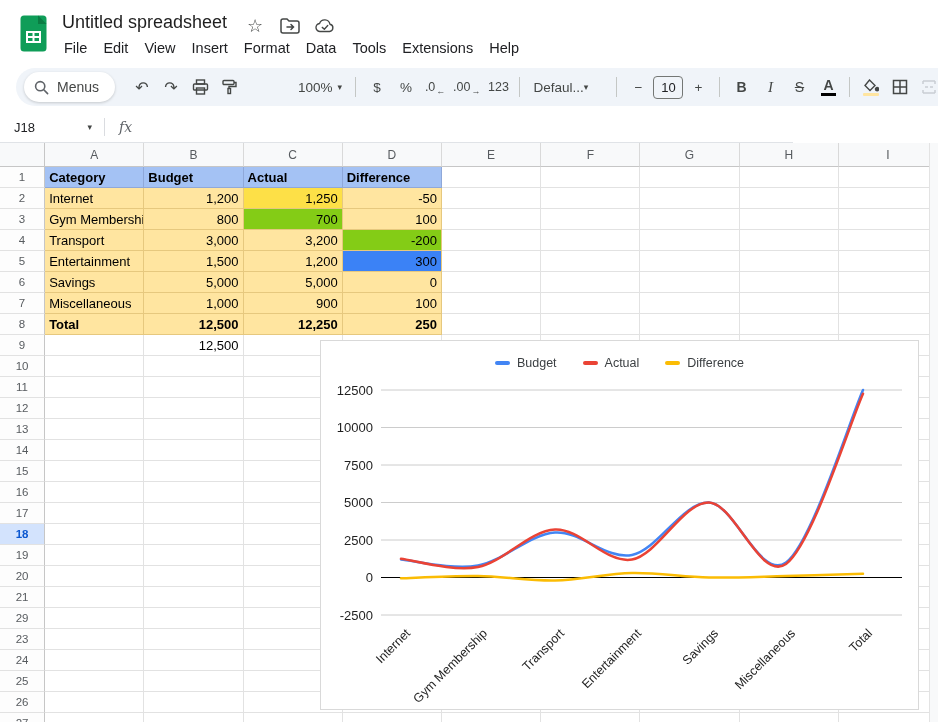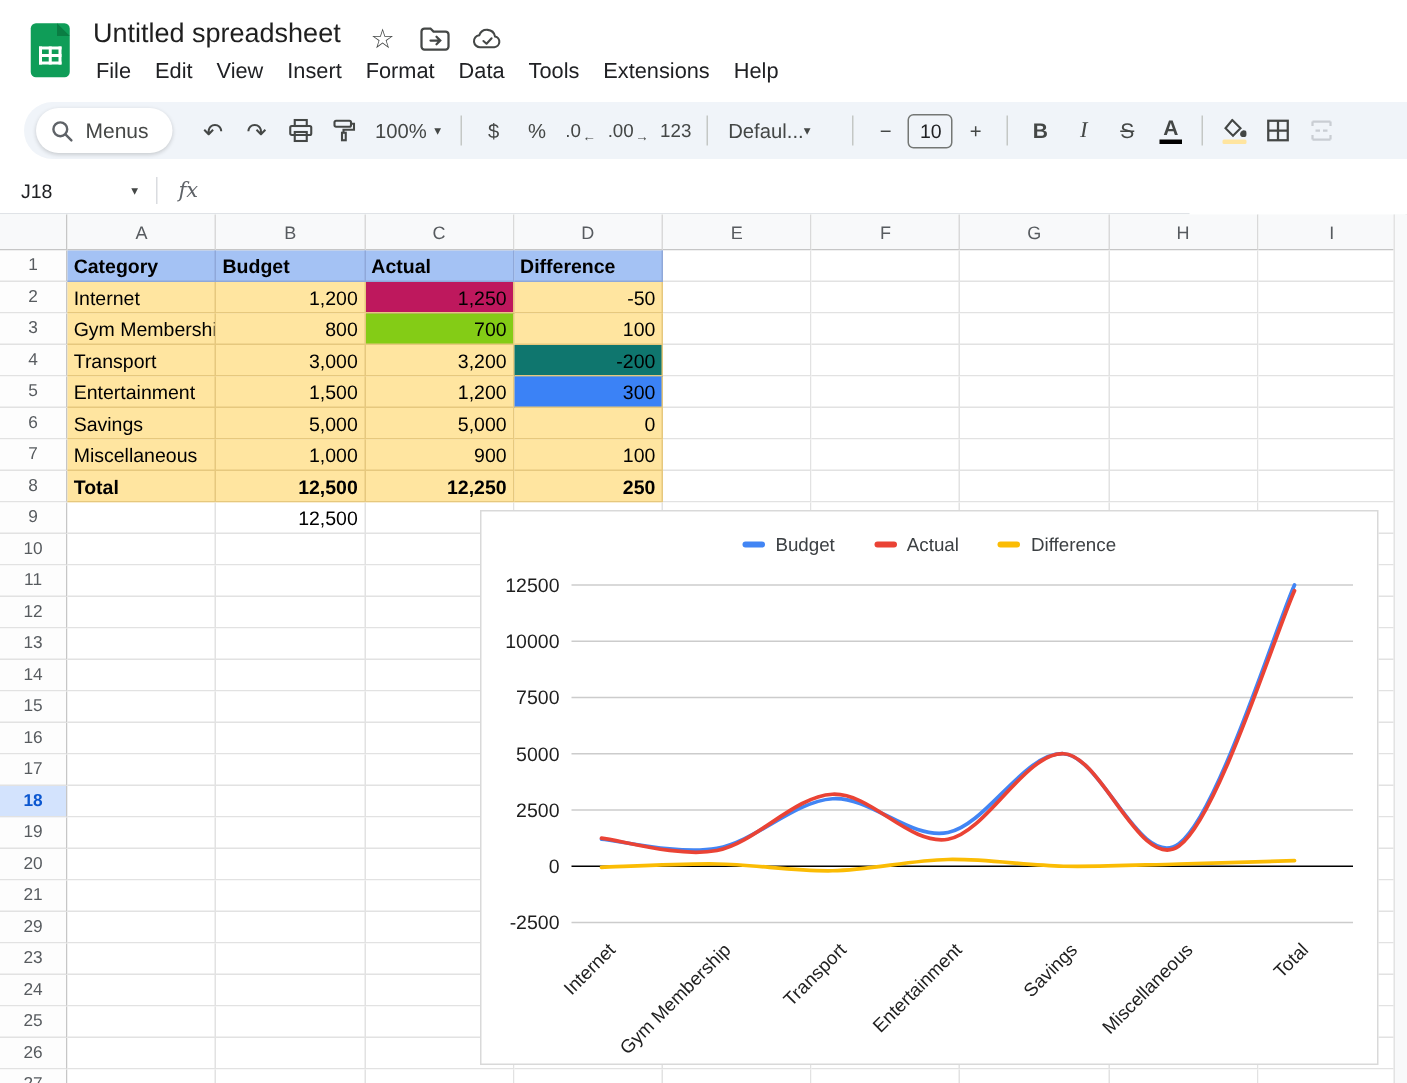--- a/index.html
+++ b/index.html
@@ -24,21 +24,21 @@
   }
   .search-pill{
     background:#fff;border-radius:16px;height:30px;display:flex;align-items:center;
     padding:0 16px 0 10px;gap:8px;box-shadow:0 1px 3px rgba(0,0,0,.18);
     color:#454746;font-size:14px;margin-right:12px;
   }
   .tb{height:28px;min-width:28px;display:flex;align-items:center;justify-content:center;
       border-radius:6px;font-size:13.5px;color:#444746;padding:0 3px;box-sizing:border-box;}
   .tb.glyph{font-family:"DejaVu Sans",sans-serif;font-size:16px;}
   .tdiv{width:1px;height:20px;background:#c4c7c5;margin:0 6px;}
-  .zoombox{display:flex;align-items:center;gap:5px;padding:0 6px;font-size:13.5px;color:#444746;}
+  .zoombox{display:flex;align-items:center;gap:5px;padding:0 6px;font-size:13.5px;color:#444746;margin-left:48px;}
   .caret{font-size:9px;color:#444746;}
   .fontbox{display:flex;align-items:center;gap:0;padding:0 6px;font-size:13.5px;color:#444746;min-width:70px;}
   .sizebox{border:1px solid #747775;border-radius:4px;width:28px;height:21px;display:flex;
            align-items:center;justify-content:center;font-size:13px;color:#202124;background:transparent;}
   .b-bold{font-weight:700;font-size:14px;}
   .b-italic{font-style:italic;font-family:"Liberation Serif","DejaVu Serif",serif;font-size:15px;}
   .b-strike{text-decoration:line-through;font-size:14px;}
   .b-color{font-weight:600;font-size:14px;line-height:1;border-bottom:3px solid #000;padding:0 2px 1px 2px;}
   .b-fillbar{display:flex;flex-direction:column;align-items:center;gap:1px;}
   .b-fillbar .bar{width:16px;height:3px;background:#ffe5a0;border-radius:1px;}
@@ -234,21 +234,21 @@
       <div class="cell"></div>
       <div class="cell"></div>
       <div class="cell"></div>
       <div class="cell"></div>
       <div class="cell"></div>
     </div>
     <div class="grow">
       <div class="rh">2</div>
       <div class="cell" style="background: rgb(255, 229, 160); border-color: rgb(230, 200, 126);">Internet</div>
       <div class="cell num" style="background: rgb(255, 229, 160); border-color: rgb(230, 200, 126);">1,200</div>
-      <div class="cell num" style="background: #be185d; border-color: rgb(230, 200, 126);">1,250</div>
+      <div class="cell num" style="background: #fde047; border-color: rgb(230, 200, 126);">1,250</div>
       <div class="cell num" style="background: rgb(255, 229, 160); border-color: rgb(230, 200, 126);">-50</div>
       <div class="cell"></div>
       <div class="cell"></div>
       <div class="cell"></div>
       <div class="cell"></div>
       <div class="cell"></div>
     </div>
     <div class="grow">
       <div class="rh">3</div>
       <div class="cell" style="background: rgb(255, 229, 160); border-color: rgb(230, 200, 126);">Gym Membership</div>
@@ -259,21 +259,21 @@
       <div class="cell"></div>
       <div class="cell"></div>
       <div class="cell"></div>
       <div class="cell"></div>
     </div>
     <div class="grow">
       <div class="rh">4</div>
       <div class="cell" style="background: rgb(255, 229, 160); border-color: rgb(230, 200, 126);">Transport</div>
       <div class="cell num" style="background: rgb(255, 229, 160); border-color: rgb(230, 200, 126);">3,000</div>
       <div class="cell num" style="background: rgb(255, 229, 160); border-color: rgb(230, 200, 126);">3,200</div>
-      <div class="cell num" style="background: #0f766e; border-color: rgb(230, 200, 126);">-200</div>
+      <div class="cell num" style="background: #84cc16; border-color: rgb(230, 200, 126);">-200</div>
       <div class="cell"></div>
       <div class="cell"></div>
       <div class="cell"></div>
       <div class="cell"></div>
       <div class="cell"></div>
     </div>
     <div class="grow">
       <div class="rh">5</div>
       <div class="cell" style="background: rgb(255, 229, 160); border-color: rgb(230, 200, 126);">Entertainment</div>
       <div class="cell num" style="background: rgb(255, 229, 160); border-color: rgb(230, 200, 126);">1,500</div>

